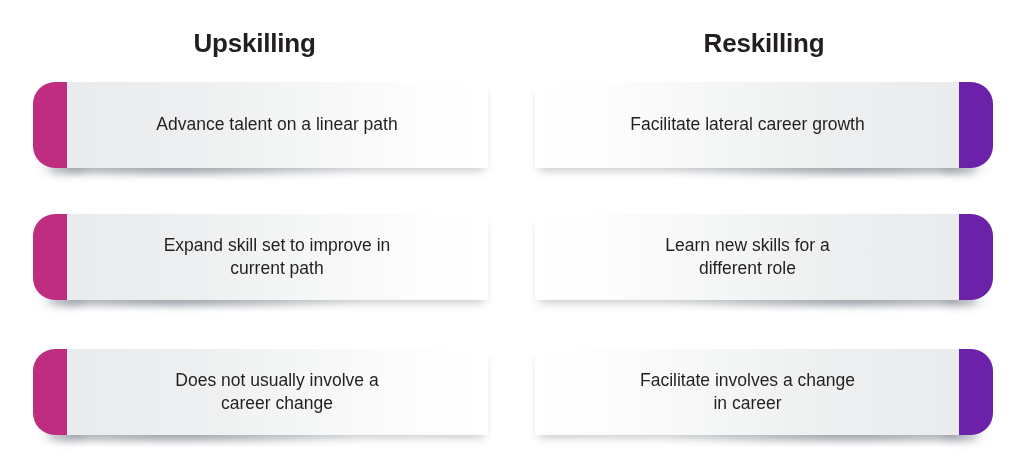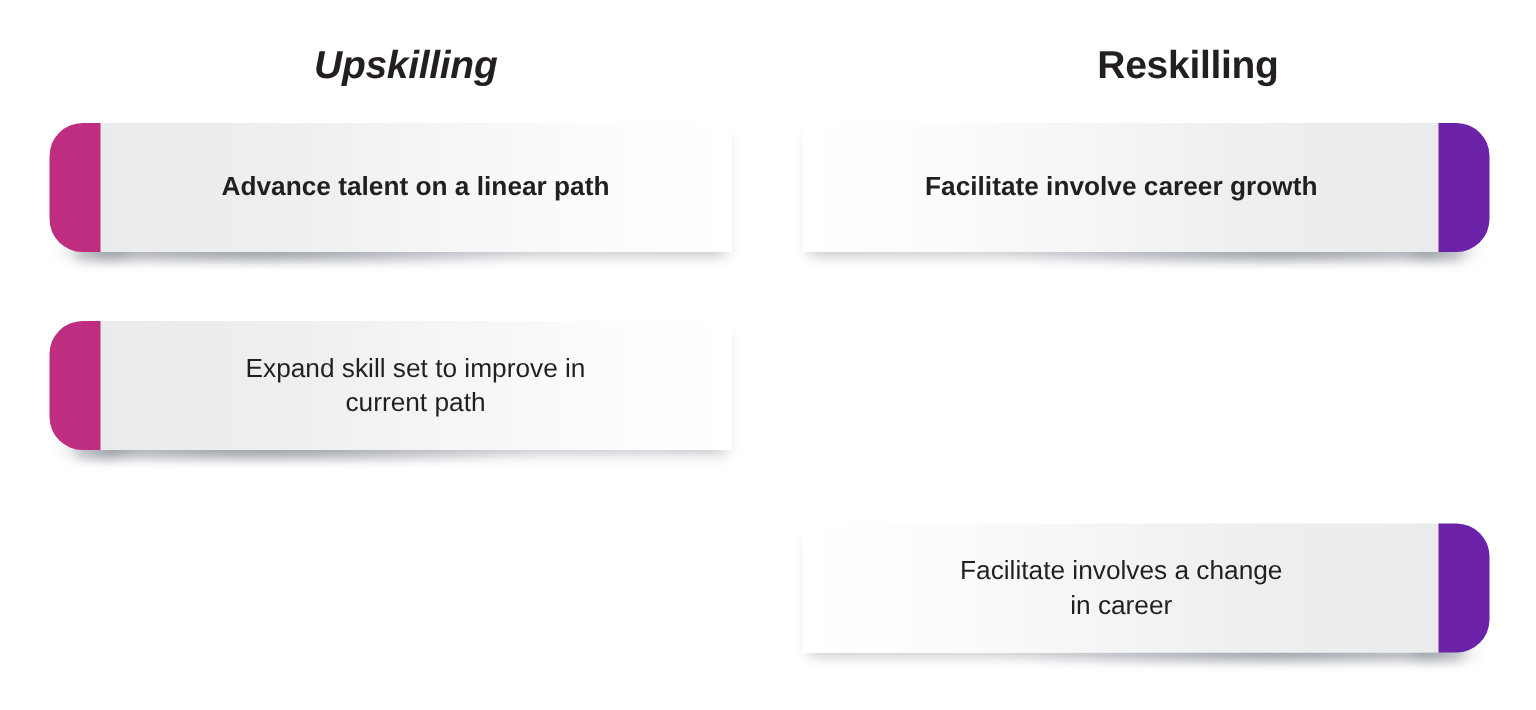--- a/index.html
+++ b/index.html
@@ -24,29 +24,29 @@
   .col-heading {
     position: absolute;
     top: 28px;
     font-size: 26px;
     font-weight: bold;
     color: #231f20;
     letter-spacing: -0.2px;
     text-align: center;
     white-space: nowrap;
   }
-  .col-heading.left  { left: 43px;  width: 455px; font-style: italic; }
-  .col-heading.right { left: 563px; width: 458px; }
+  .col-heading.left  { left: 27px;  width: 455px; }
+  .col-heading.right { left: 535px; width: 458px; }
 
   
   .card-row {
     position: absolute;
     height: 86px;
   }
-  .row-1 { top: 82px; font-weight: bold; }
+  .row-1 { top: 82px; }
   .row-2 { top: 214px; }
   .row-3 { top: 349px; }
 
   .card-row.left  { left: 33px;  width: 455px; }
   .card-row.right { left: 535px; width: 458px; }
 
   
   .tab {
     position: absolute;
     top: 0;
@@ -159,30 +159,48 @@
   <div class="card-row left row-2">
     <div class="row-shadow"></div>
     <div class="tab-shadow"></div>
     <div class="tab"></div>
     <div class="body-panel">
       <span class="card-text">Expand skill set to improve in
 current path</span>
     </div>
   </div>
 
+  <div class="card-row left row-3">
+    <div class="row-shadow"></div>
+    <div class="tab-shadow"></div>
+    <div class="tab"></div>
+    <div class="body-panel">
+      <span class="card-text">Does not usually involve a
+career change</span>
+    </div>
+  </div>
 
   <div class="card-row right row-1">
     <div class="row-shadow"></div>
     <div class="tab-shadow"></div>
     <div class="tab"></div>
     <div class="body-panel">
-      <span class="card-text">Facilitate involve career growth</span>
-    </div>
-  </div>
-
+      <span class="card-text">Facilitate lateral career growth</span>
+    </div>
+  </div>
+
+  <div class="card-row right row-2">
+    <div class="row-shadow"></div>
+    <div class="tab-shadow"></div>
+    <div class="tab"></div>
+    <div class="body-panel">
+      <span class="card-text">Learn new skills for a
+different role</span>
+    </div>
+  </div>
 
   <div class="card-row right row-3">
     <div class="row-shadow"></div>
     <div class="tab-shadow"></div>
     <div class="tab"></div>
     <div class="body-panel">
       <span class="card-text">Facilitate involves a change
 in career</span>
     </div>
   </div>

